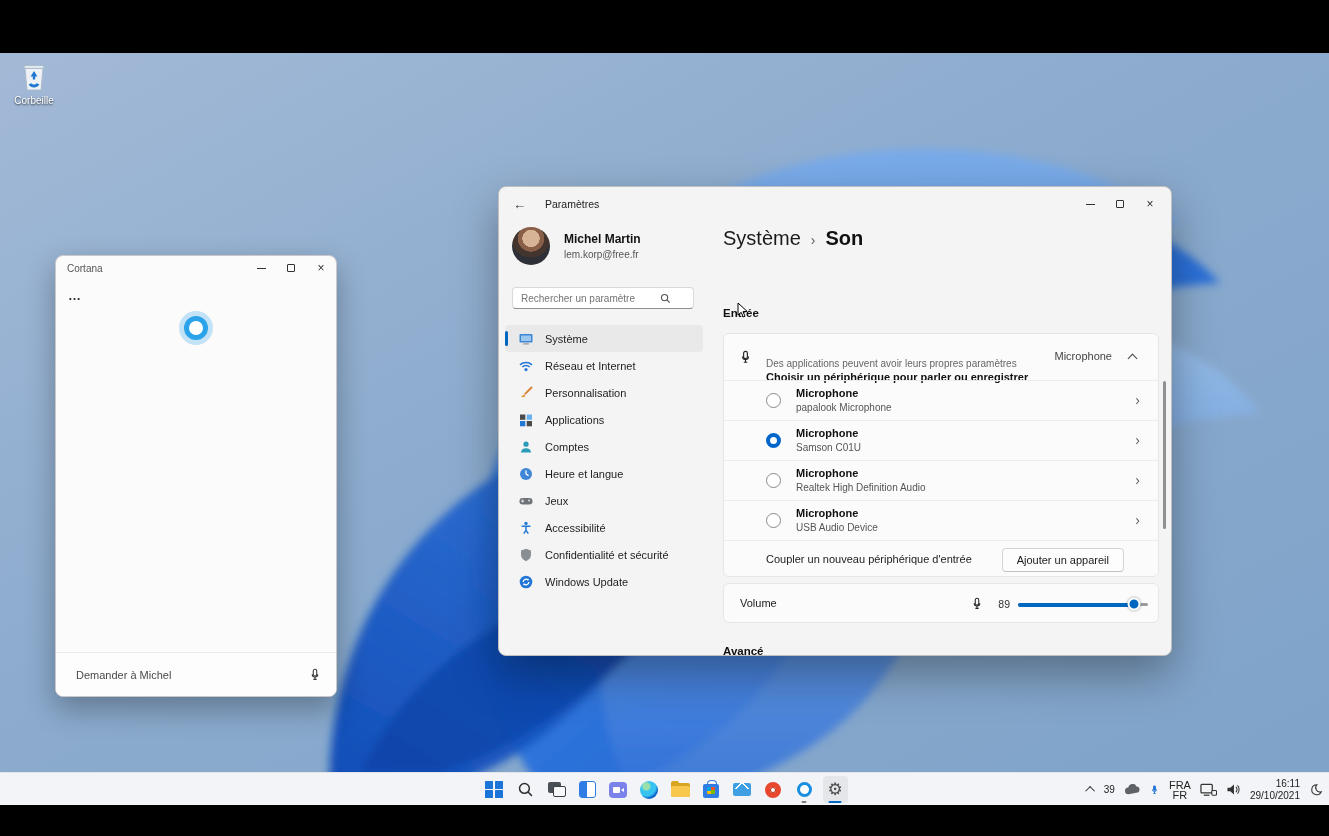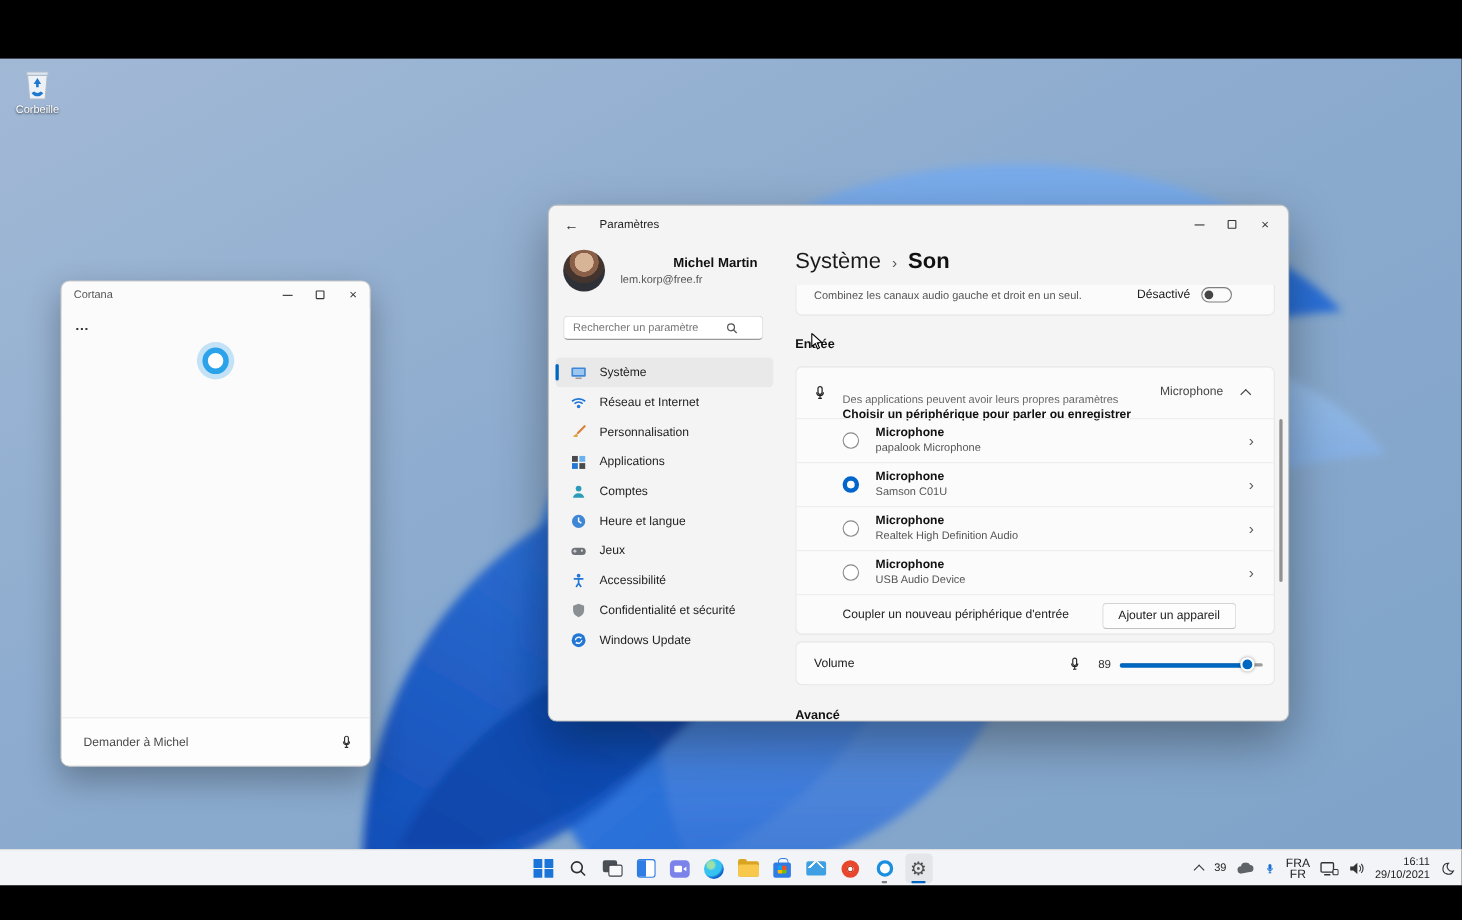--- a/index.html
+++ b/index.html
@@ -44,21 +44,21 @@
   .settings { position:absolute; left:498px; top:133px; width:674px; height:470px; background:#f4f4f4;
               border:1px solid #bfbfbf; border-radius:8px; box-shadow:0 18px 45px rgba(0,0,0,.35); overflow:hidden; }
   .settings .tbar { height:34px; display:flex; align-items:center; padding:0 6px 0 14px; }
   .settings .back { font-size:13px; color:#333; width:20px; }
   .settings .tbar .title { font-size:10.5px; color:#222; margin-left:12px; flex:1; }
 
   .acct { position:absolute; left:13px; top:40px; display:flex; align-items:center; }
   .avatar { width:38px; height:38px; border-radius:50%;
             background:radial-gradient(circle at 50% 30%, #d8b496 0 26%, #8a5f48 27% 40%, #44342e 41% 58%, #2e3038 59% 100%); }
   .acct .who { margin-left:14px; }
-  .acct .nm { font-size:12px; font-weight:bold; color:#111;margin-left:48px; }
+  .acct .nm { font-size:12px; font-weight:bold; color:#111; }
   .acct .em { font-size:10px; color:#555; margin-top:3px; }
 
   .searchbox { position:absolute; left:13px; top:100px; width:182px; height:22px; background:#fff; border:1px solid #d9d9d9;
                border-bottom-color:#8f8f8f; border-radius:4px; display:flex; align-items:center; padding:0 22px 0 8px; }
   .searchbox input { flex:1; border:none; outline:none; font-size:10px; color:#333; background:transparent;
                      font-family:"Liberation Sans","DejaVu Sans",sans-serif; }
 
   .nav { position:absolute; left:6px; top:138px; width:198px; }
   .nav-item { position:relative; height:27px; display:flex; align-items:center; border-radius:4px; padding-left:13px; }
   .nav-item.sel { background:#e9e9e9; }
@@ -348,28 +348,20 @@
       </div>
 
       <div class="crumbs">
         <span class="parent">Système</span>
         <span class="sep">›</span>
         <span class="current">Son</span>
       </div>
 
       <div class="viewport">
 
-        <div class="card audio-card">
-          <div class="t">Audio mono</div>
-          <div class="d">Combinez les canaux audio gauche et droit en un seul.</div>
-          <div class="state">Désactivé</div>
-          <div class="toggle">
-              <div class="knob"></div>
-            </div>
-        </div>
 
         <div class="sec-h" style="top:48px;">Entrée</div>
         <svg class="cursor" style="top:44px; left:14px;" width="12" height="16" viewBox="0 0 12 16">
           <path d="M1 0 L1 12 L4.2 9.3 L6.2 14 L8 13.2 L6 8.7 L10 8.3 Z" fill="#fff" stroke="#000" stroke-width="1"></path>
         </svg>
 
         <div class="card group">
           <div class="row chooser">
             <svg class="mic" width="15" height="17" viewBox="0 0 16 16">
               <path d="M8 1.5a2 2 0 0 1 2 2v3.6a2 2 0 0 1-4 0V3.5a2 2 0 0 1 2-2z" fill="none" stroke="#222" stroke-width="1.2"></path>

